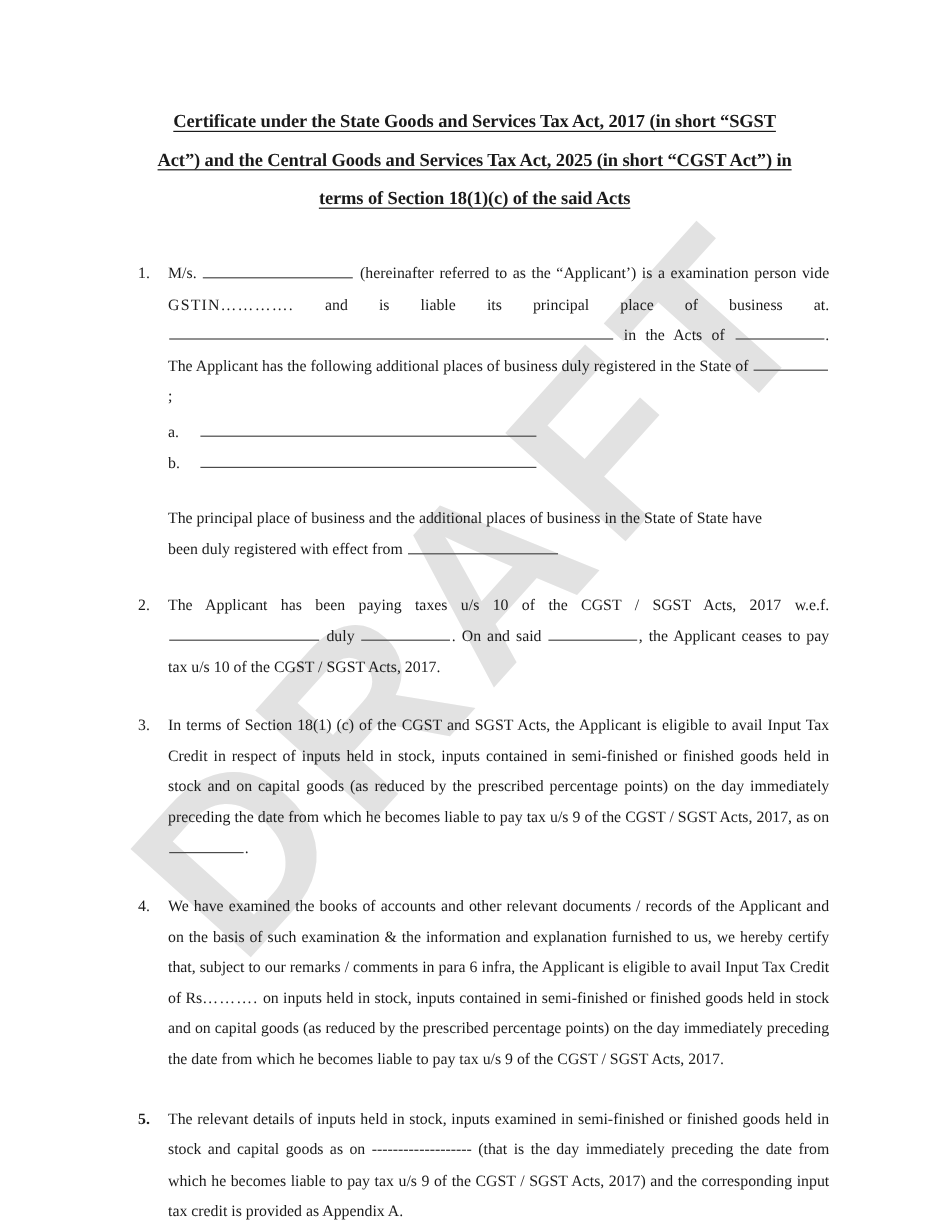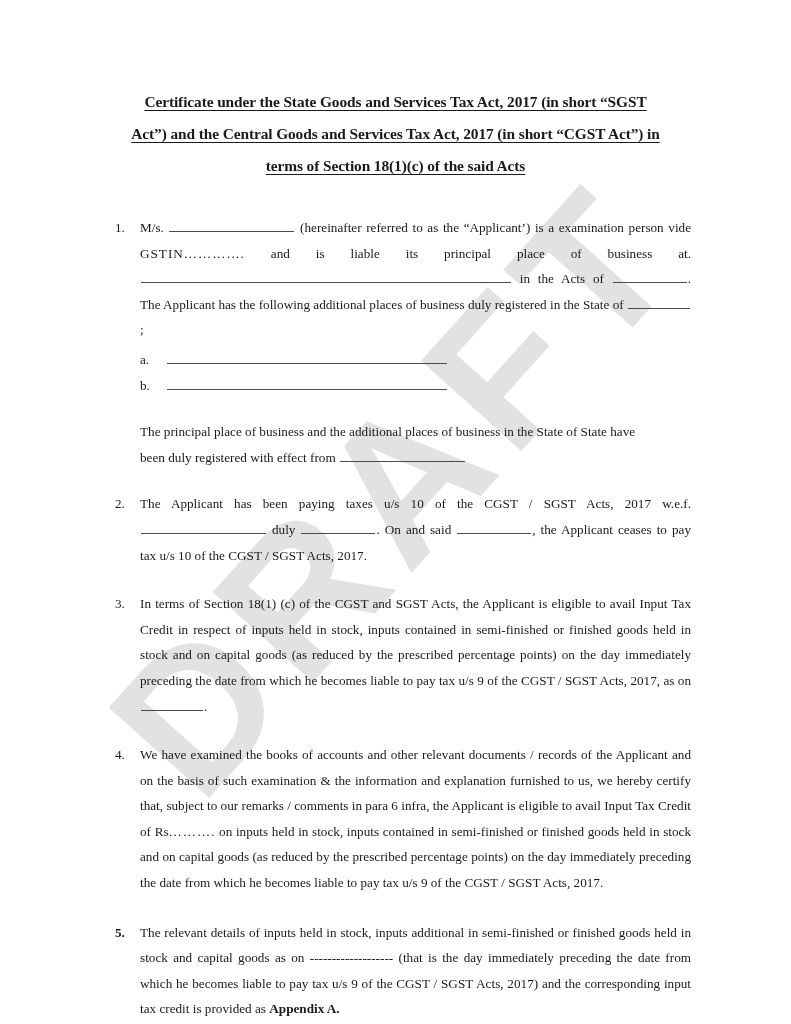--- a/index.html
+++ b/index.html
@@ -133,36 +133,36 @@
     vertical-align: baseline;
     margin: 0 1px;
   }
   .b-sm  { width: 62px; }
   .b-md  { width: 74px; }
   .b-lg  { width: 125px; }
   .b-xl  { width: 370px; }
 
   .dots { letter-spacing: 1px; }
   .dashes { letter-spacing: 0px; }
-  b.strong { font-weight: bold; }
+  b.strong { font-weight: normal; }
 </style>
 </head>
 <body>
 
 <div id="page">
 
   <div id="watermark">
     <div class="wm-text">DRAFT</div>
   </div>
 
   <div id="content">
 
     <h1 class="doc-title">
       <span class="tline">Certificate under the State Goods and Services Tax Act, 2017 (in short “SGST</span>
-      <span class="tline">Act”) and the Central Goods and Services Tax Act, 2017 (in short “CGST Act”) in</span>
+      <span class="tline">Act”) and the Central Goods and Services Tax Act, 2025 (in short “CGST Act”) in</span>
       <span class="tline">terms of Section 18(1)(c) of the said Acts</span>
     </h1>
 
     <div class="clause c1">
       <span class="num">1.</span><span>M/s.</span>
       <span class="blank b-lg"></span>
       <span>(hereinafter referred to as the “Applicant’) is a examination person vide</span>
       <span class="dots">GSTIN………….</span>
       <span>and is liable its principal place of business at.</span>
       <span class="blank b-xl"></span>
@@ -199,20 +199,20 @@
       <span class="num">3.</span><span>In terms of Section 18(1) (c) of the CGST and SGST Acts, the Applicant is eligible to avail Input Tax Credit in respect of inputs held in stock, inputs contained in semi-finished or finished goods held in stock and on capital goods (as reduced by the prescribed percentage points) on the day immediately preceding the date from which he becomes liable to pay tax u/s 9 of the CGST / SGST Acts, 2017, as on</span>
       <span class="blank b-sm"></span><span>.</span>
     </div>
 
     <div class="clause c4">
       <span class="num">4.</span><span>We have examined the books of accounts and other relevant documents / records of the Applicant and on the basis of such examination &amp; the information and explanation furnished to us, we hereby certify that, subject to our remarks / comments in para 6 infra, the Applicant is eligible to avail Input Tax Credit of Rs</span><span class="dots">……….</span>
       <span>on inputs held in stock, inputs contained in semi-finished or finished goods held in stock and on capital goods (as reduced by the prescribed percentage points) on the day immediately preceding the date from which he becomes liable to pay tax u/s 9 of the CGST / SGST Acts, 2017.</span>
     </div>
 
     <div class="clause c5">
-      <span class="num bold">5.</span><span>The relevant details of inputs held in stock, inputs additional in semi-finished or finished goods held in stock and capital goods as on</span>
+      <span class="num bold">5.</span><span>The relevant details of inputs held in stock, inputs examined in semi-finished or finished goods held in stock and capital goods as on</span>
       <span class="dashes">-------------------</span>
       <span>(that is the day immediately  preceding the date from which he becomes liable to pay tax u/s 9 of the CGST / SGST Acts, 2017) and the corresponding input tax credit is provided as</span>
       <b class="strong">Appendix A.</b>
     </div>
 
   </div>
 </div>
 
 </body></html>

